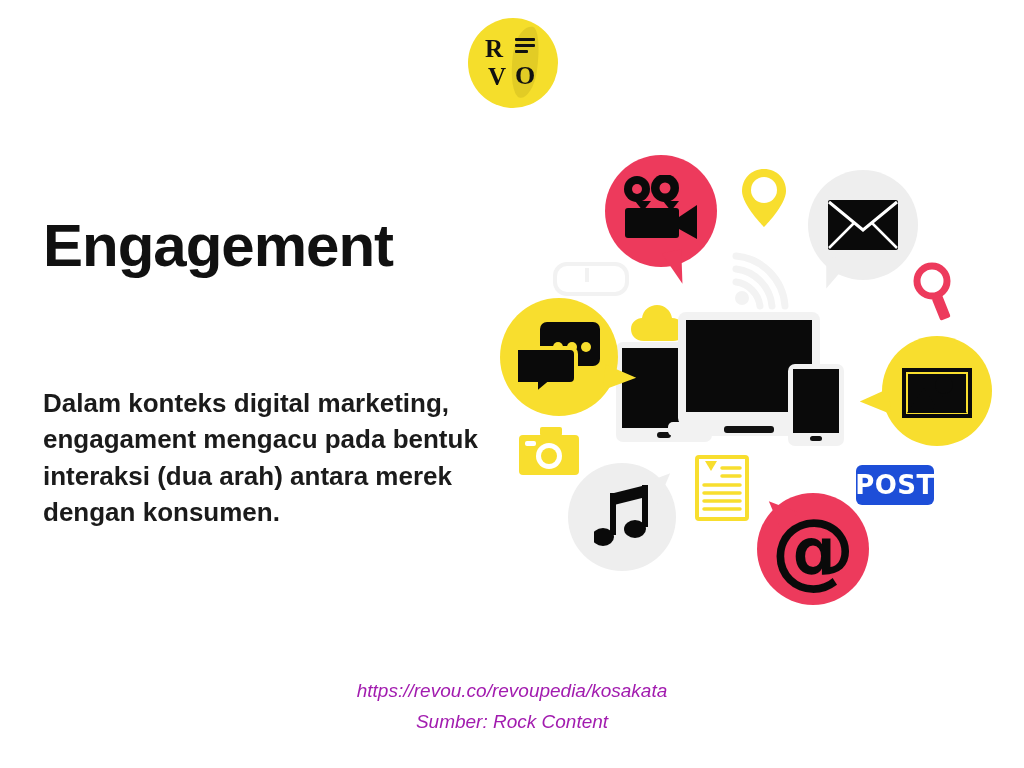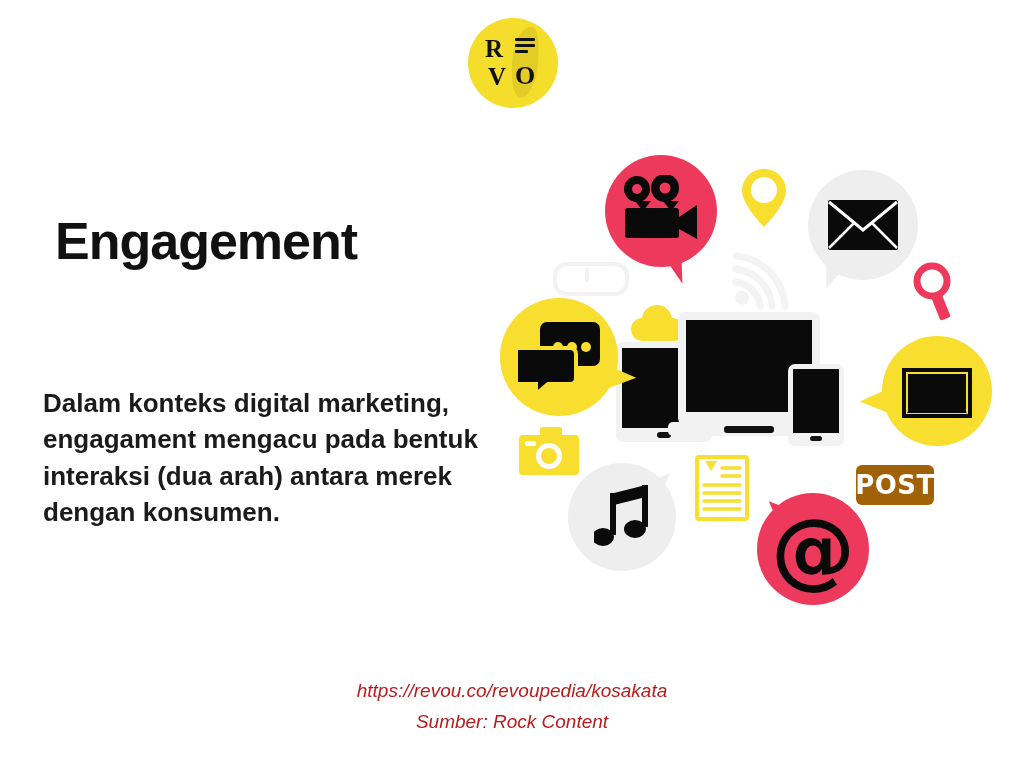--- a/index.html
+++ b/index.html
@@ -40,34 +40,34 @@
   .logo-e i:nth-child(3){width:13px;}
   .logo-swoosh{
     position:absolute;left:44px;top:8px;width:26px;height:72px;
     background:rgba(160,140,20,.22);
     border-radius:60% 40% 50% 50% / 40% 60% 40% 60%;
     transform:rotate(8deg);
   }
 
   
   .title{
-    position:absolute;left:55px;top:214px;
-    font-size:52px;font-weight:bold;color:#111111;
+    position:absolute;left:43px;top:214px;
+    font-size:60px;font-weight:bold;color:#111111;
     letter-spacing:-1px;line-height:1.05;
   }
   .body-copy{
     position:absolute;left:43px;top:385px;width:470px;
     font-size:26px;color:#1b1b1b;line-height:1.40;
     font-weight:700;
   }
 
   
   .footer{
     position:absolute;left:0;top:676px;width:1024px;text-align:center;
-    color:#b91c1c;font-style:italic;font-size:19px;line-height:1.62;
+    color:#a21caf;font-style:italic;font-size:19px;line-height:1.62;
   }
   .footer div{display:block;}
 
   
   .illus{position:absolute;left:490px;top:140px;width:520px;height:490px;}
   .ib{position:absolute;}
 
   
   .bubble{border-radius:50%;position:absolute;}
   .tail{position:absolute;width:0;height:0;}
@@ -130,21 +130,21 @@
     border-bottom:18px solid transparent;
     border-right:30px solid #ED3A5C;
     transform:rotate(36deg);
   }
 
   .glyph{position:absolute;display:flex;align-items:center;justify-content:center;}
 
   
   .post-badge{
     left:366px;top:325px;width:78px;height:40px;
-    background:#a16207;border-radius:6px;
+    background:#1d4ed8;border-radius:6px;
     display:flex;align-items:center;justify-content:center;
   }
   .post-badge span{
     color:#ffffff;font-weight:bold;font-size:26px;
     letter-spacing:0.5px;font-family:"DejaVu Sans", sans-serif;
   }
 
   
   .toggle{
     left:63px;top:122px;width:68px;height:26px;

